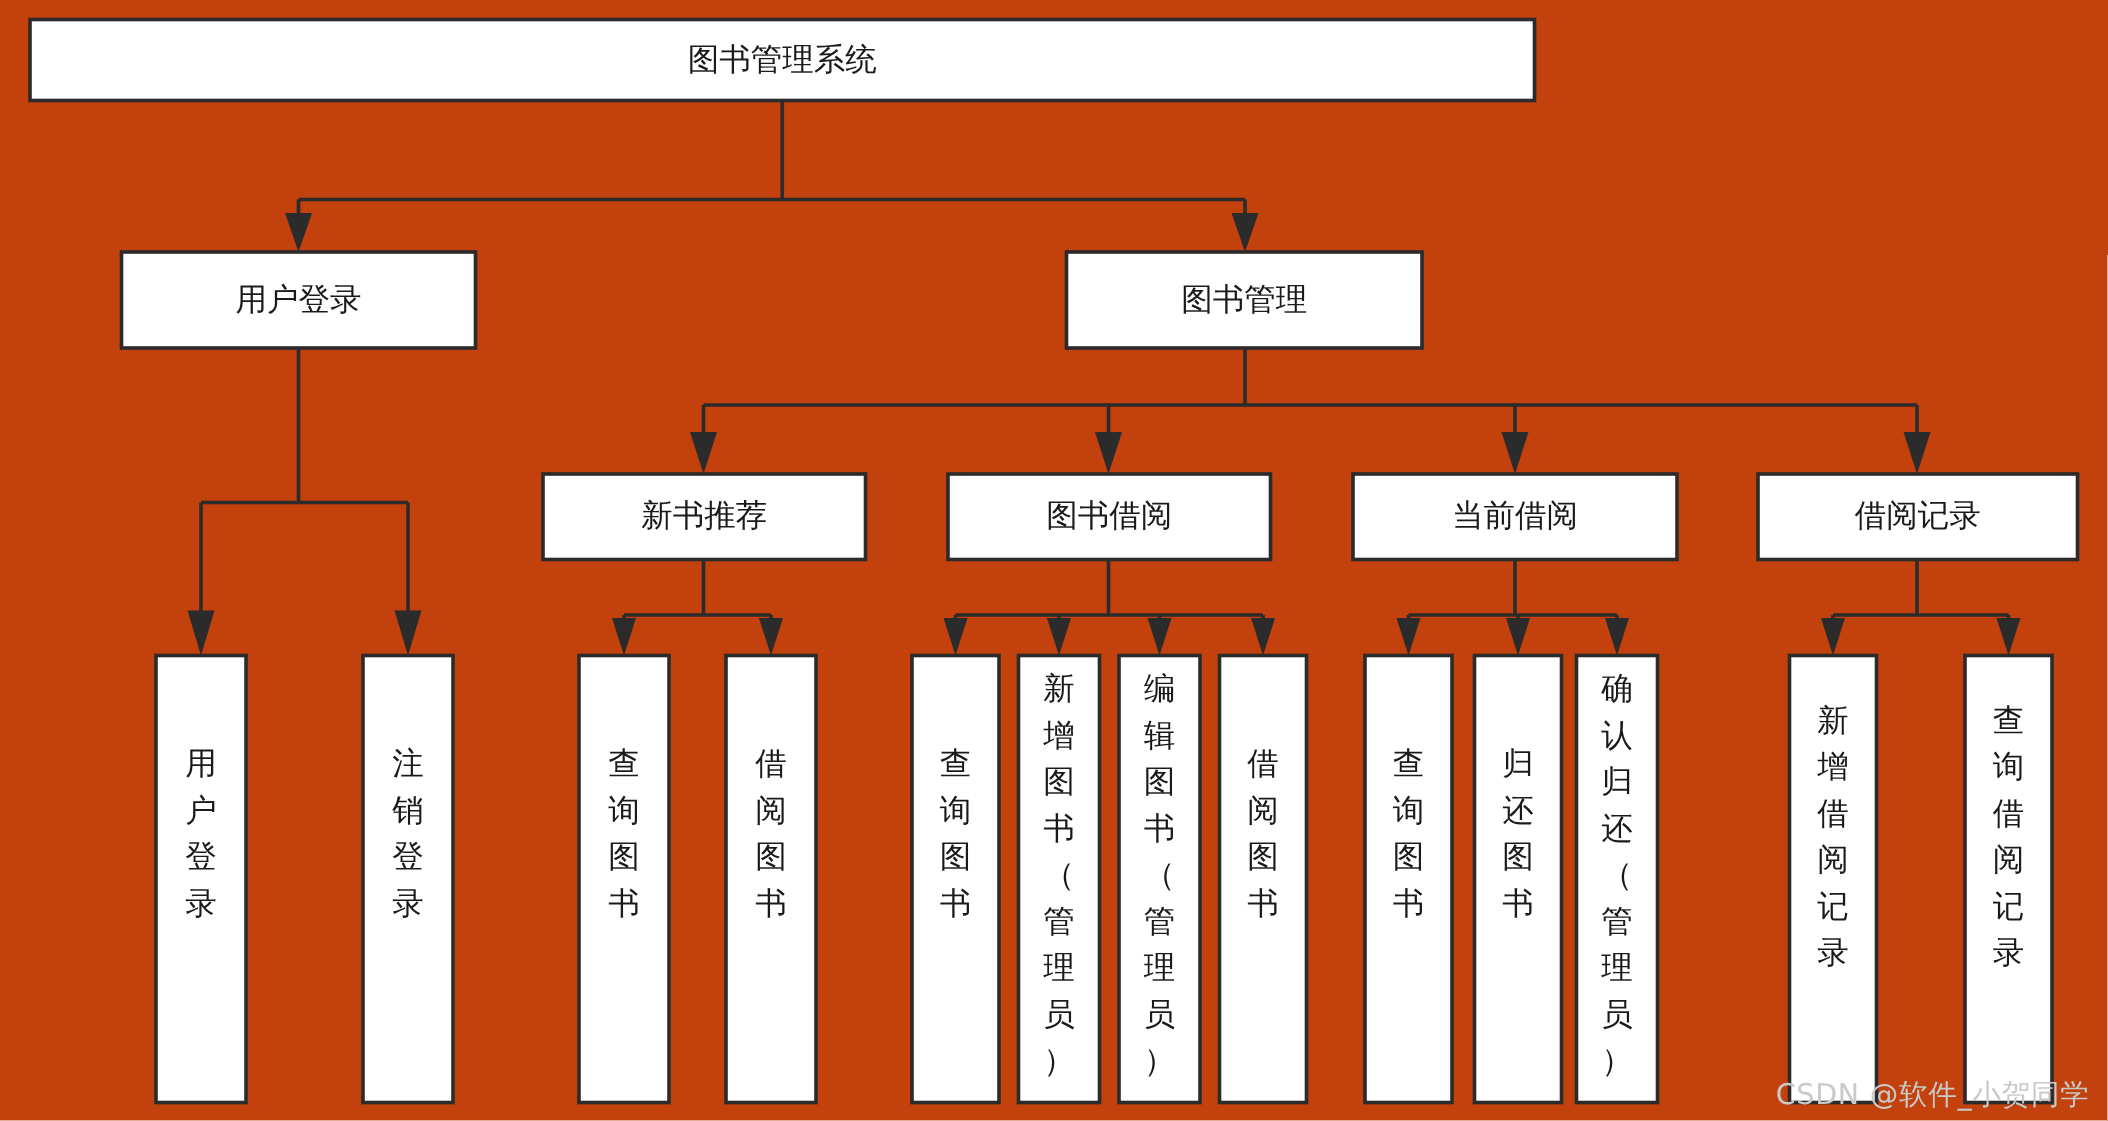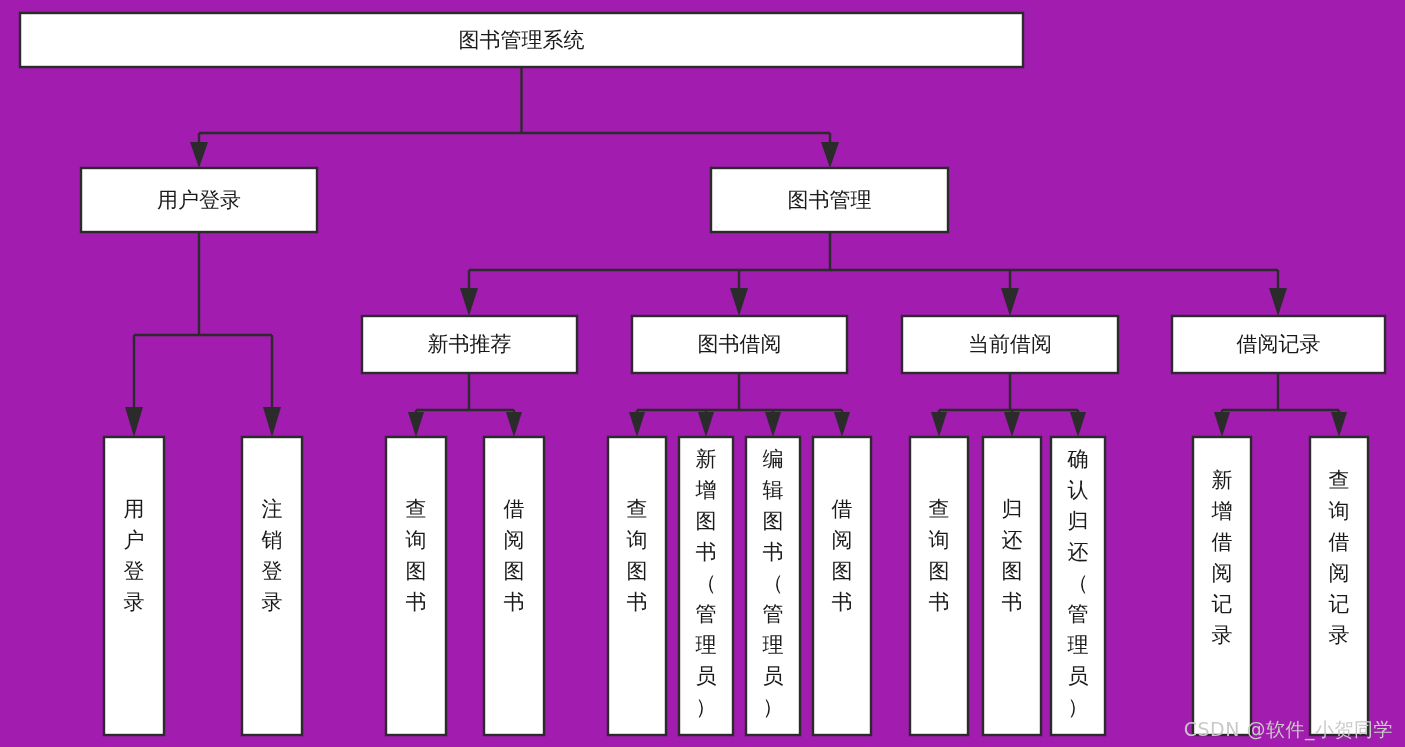--- a/index.html
+++ b/index.html
@@ -8,21 +8,21 @@
     padding: 0;
     background: #ffffff;
   }
   body {
     font-family: "DejaVu Sans", "Liberation Sans", sans-serif;
   }
   #canvas {
     position: relative;
     width: 1405px;
     height: 747px;
-    background: #a21caf;
+    background: #c2410c;
     overflow: hidden;
   }
   svg.diagram {
     position: absolute;
     left: 0;
     top: 0;
     width: 1405px;
     height: 747px;
   }
   .node-rect {

